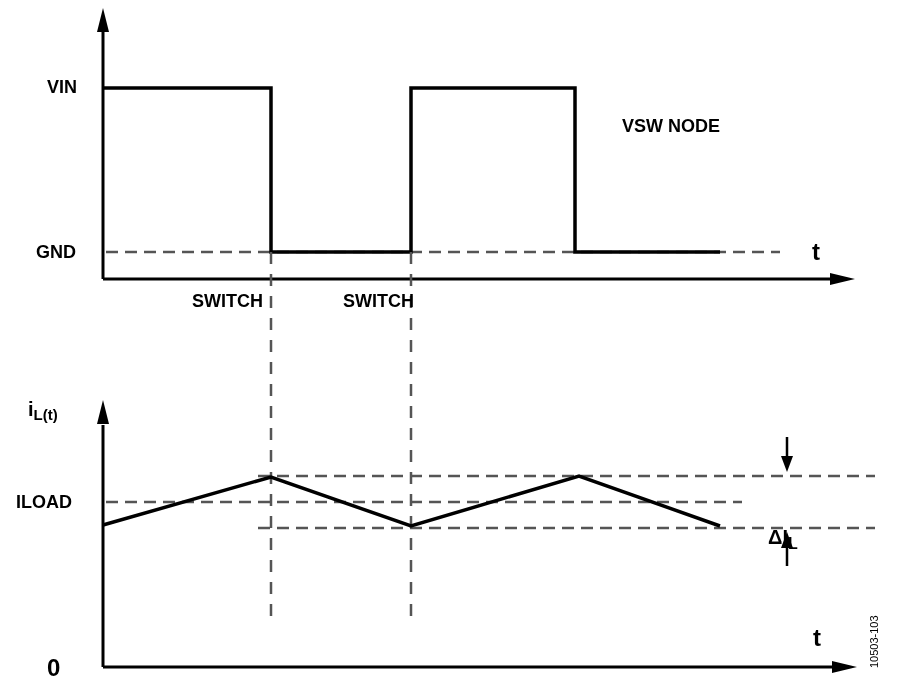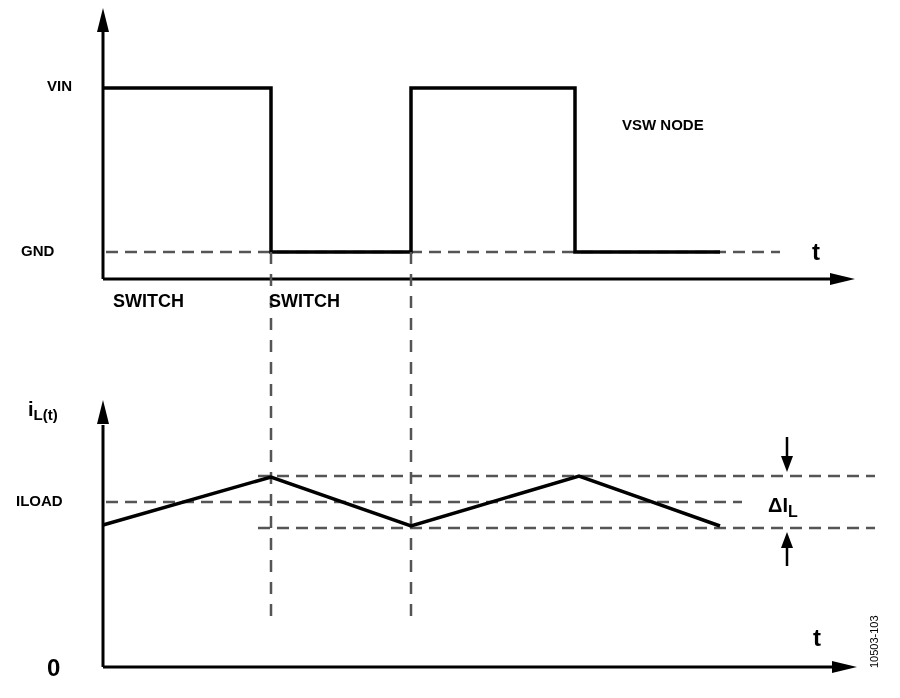--- a/index.html
+++ b/index.html
@@ -1,25 +1,25 @@
 <!DOCTYPE html>
 <html><head>
   <meta charset="utf-8">
   <style>
     html, body { margin: 0; padding: 0; background: #ffffff; }
     body { width: 900px; height: 698px; position: relative; overflow: hidden; }
     #canvas { position: absolute; left: 0; top: 0; width: 900px; height: 698px; }
     .lbl { position: absolute; font-family: "Liberation Sans", sans-serif; font-weight: bold; color: #000; white-space: nowrap; }
-    .lbl-axis { font-size: 15px; }
-    .lbl-switch { font-size: 18px; text-align: left; line-height: 21px; }
+    .lbl-axis { font-size: 18px; }
+    .lbl-switch { font-size: 18px; text-align: right; line-height: 21px; }
     .lbl-t { font-size: 24px; }
     .lbl-code { font-size: 11px; font-weight: normal; transform: rotate(-90deg); transform-origin: left top; }
     .lbl-cur { font-size: 20px; }
     .lbl-cur sub { font-size: 15px; vertical-align: -4px; }
-    .lbl-dil { font-size: 20px; }
+    .lbl-dil { font-size: 20px; margin-top: 32px; }
     .lbl-dil sub { font-size: 16px; vertical-align: -5px; }
   </style>
 </head>
 <body>
 
 <div id="canvas">
   <svg width="900" height="698" viewBox="0 0 900 698" xmlns="http://www.w3.org/2000/svg">
     <defs>
       <marker id="arrowUp" viewBox="0 0 10 10" refX="5" refY="0" markerWidth="10" markerHeight="16" orient="auto-start-reverse" markerUnits="userSpaceOnUse"></marker>
     </defs>
@@ -55,21 +55,21 @@
 
       <line x1="787" y1="437" x2="787" y2="458" stroke="#000" stroke-width="2.5"></line>
       <polygon points="787,472 781,456 793,456" fill="#000"></polygon>
       <line x1="787" y1="546" x2="787" y2="566" stroke="#000" stroke-width="2.5"></line>
       <polygon points="787,532 781,548 793,548" fill="#000"></polygon>
     </g>
   </svg>
 
   
   <div class="lbl lbl-axis" style="left:47px; top:77px;">VIN</div>
-  <div class="lbl lbl-axis" style="left:21px; top:242px;">GND</div>
+  <div class="lbl lbl-axis" style="left:36px; top:242px;">GND</div>
   <div class="lbl lbl-axis" style="left:622px; top:116px;">VSW NODE</div>
   <div class="lbl lbl-t" style="left:812px; top:238px;">t</div>
 
   <div class="lbl lbl-switch" style="left:113px; top:291px; width:150px;">
     <div>SWITCH</div>
   </div>
   <div class="lbl lbl-switch" style="left:269px; top:291px; width:145px;">
     <div>SWITCH</div>
   </div>
 

